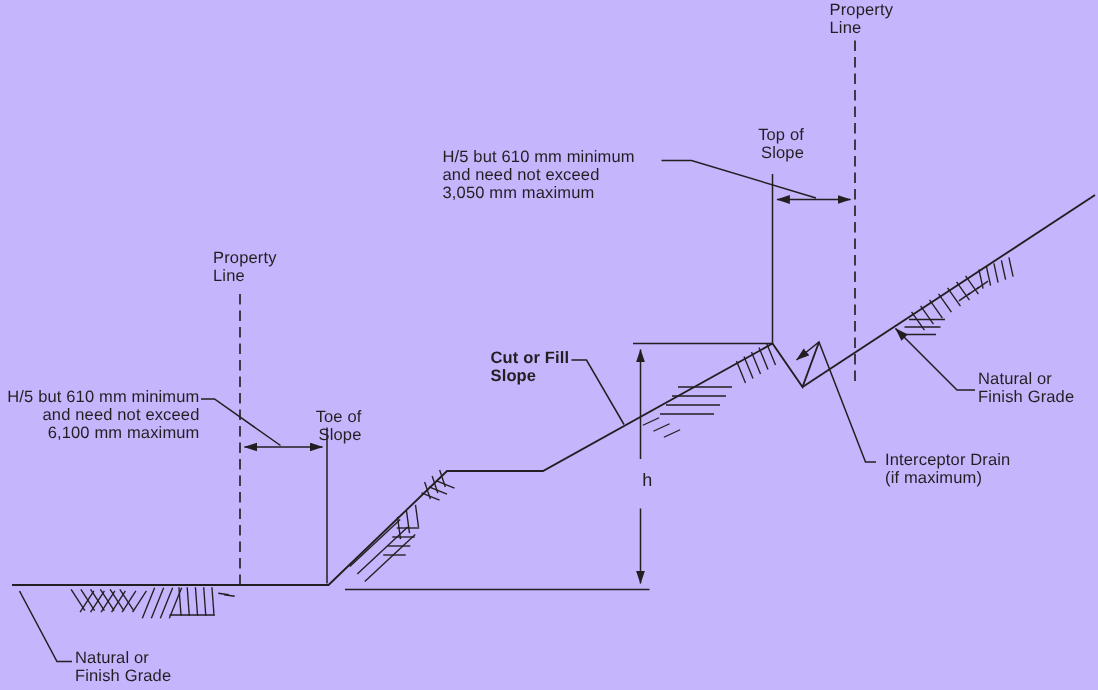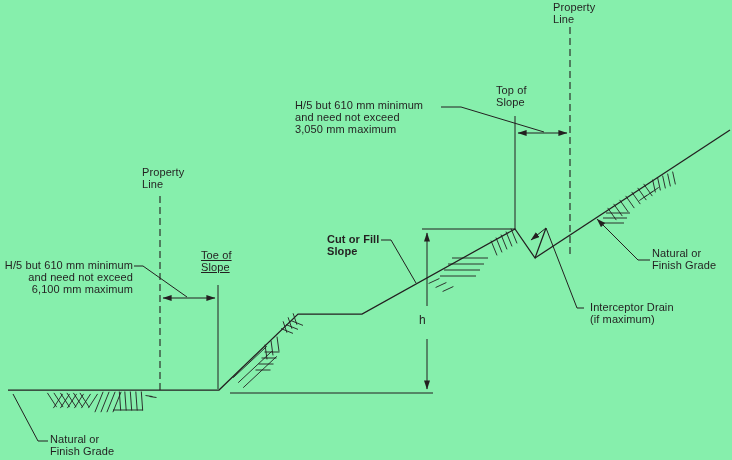--- a/index.html
+++ b/index.html
@@ -1,21 +1,21 @@
 <!DOCTYPE html>
 <html><head>
 <meta charset="utf-8">
 <style>
   html,body{margin:0;padding:0;background:#ffffff}
-  #fig{position:relative;width:732px;height:460px;background:#86efac;
+  #fig{position:relative;width:732px;height:460px;background:#c4b5fd;
        font-family:"Liberation Sans",sans-serif;overflow:hidden}
   #fig svg{position:absolute;left:0;top:0}
   .lbl{position:absolute;font-size:11px;line-height:12px;color:#231f20;
        white-space:pre;letter-spacing:.1px}
-  .ctr{text-align:left}
+  .ctr{text-align:right}
   .rt{text-align:right}
   .hsize{font-size:12px}
 </style>
 </head>
 <body>
 
 <div id="fig">
 
   <svg width="732" height="460" viewBox="0 0 732 460">
     <defs>
@@ -128,21 +128,21 @@
 
   <div class="lbl" style="left: 553px; top: 1px; color: rgb(35, 31, 32);">Property
 Line</div>
   <div class="lbl ctr" style="left: 496px; top: 84px; width: 40px; color: rgb(35, 31, 32);">Top of
 Slope</div>
   <div class="lbl" style="left: 295px; top: 99px; color: rgb(35, 31, 32);">H/5 but 610 mm minimum
 and need not exceed
 3,050 mm maximum</div>
   <div class="lbl" style="left: 142px; top: 166px; color: rgb(35, 31, 32);">Property
 Line</div>
-  <div class="lbl ctr" style="left: 201px; top: 249px; width: 40px; color: rgb(35, 31, 32); text-decoration: underline;">Toe of
+  <div class="lbl ctr" style="left: 201px; top: 272px; width: 40px; color: rgb(35, 31, 32);">Toe of
 Slope</div>
   <div class="lbl rt" style="left: 1px; top: 259px; width: 132px; color: rgb(35, 31, 32);">H/5 but 610 mm minimum
 and need not exceed
 6,100 mm maximum</div>
   <div class="lbl" style="left: 327px; top: 233px; color: rgb(35, 31, 32); font-weight: bold;">Cut or Fill
 Slope</div>
   <div class="lbl ctr hsize" style="left: 419px; top: 314px; width: 16px; color: rgb(35, 31, 32);">h</div>
   <div class="lbl" style="left: 652px; top: 247px; color: rgb(35, 31, 32);">Natural or
 Finish Grade</div>
   <div class="lbl" style="left: 590px; top: 301px; color: rgb(35, 31, 32);">Interceptor Drain

